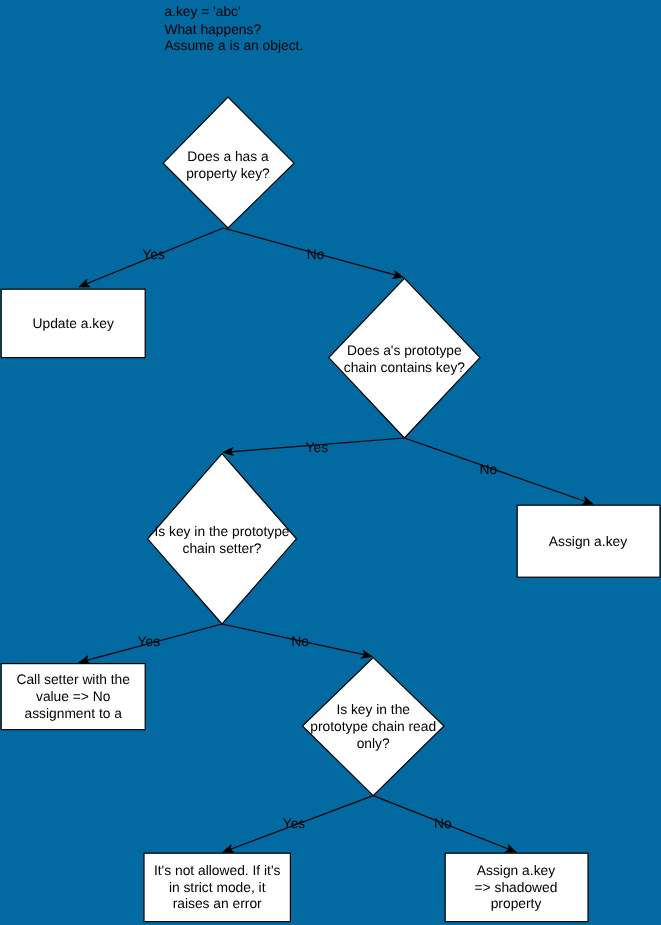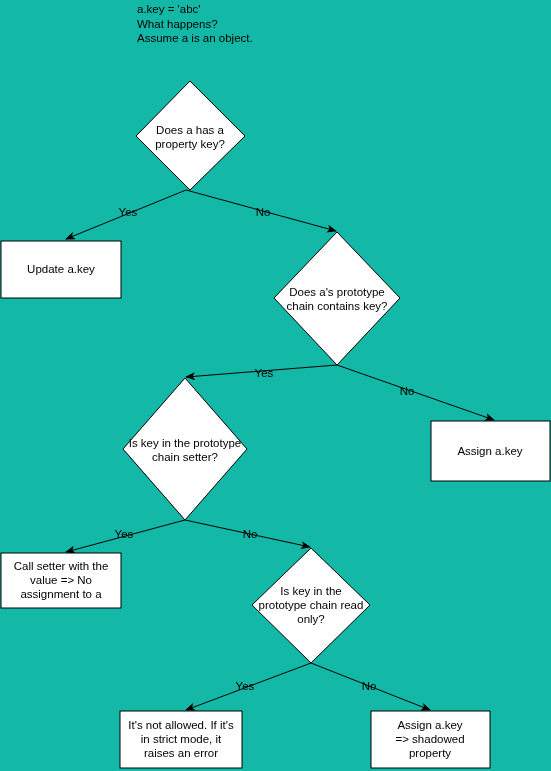--- a/index.html
+++ b/index.html
@@ -4,21 +4,21 @@
 <style>
   html, body {
     margin: 0;
     padding: 0;
     background: #ffffff;
   }
   #canvas {
     position: relative;
     width: 551px;
     height: 771px;
-    background: #14b8a6;
+    background: #0369a1;
     font-family: "Liberation Sans", sans-serif;
   }
   svg.flow {
     position: absolute;
     left: 0;
     top: 0;
     width: 551px;
     height: 771px;
     overflow: visible;
   }

